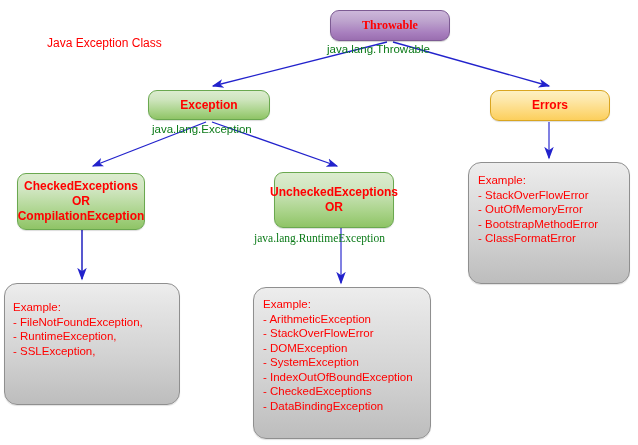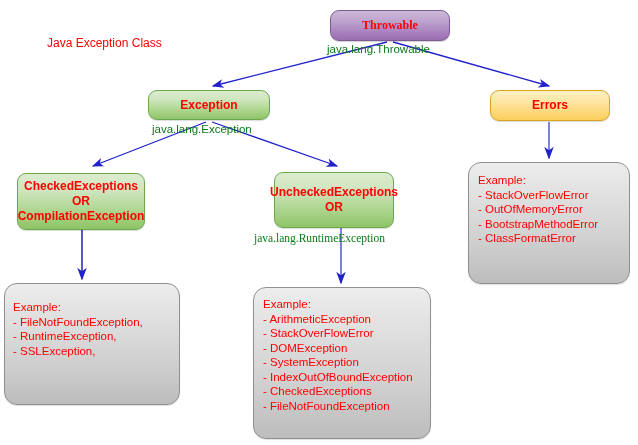--- a/index.html
+++ b/index.html
@@ -162,21 +162,21 @@
   </div>
 
   <div class="example-box" style="left:253px; top:287px; width:178px; height:152px; padding-top:9px; padding-left:9px;">
     <div class="example-line">Example:</div>
     <div class="example-line">-  ArithmeticException</div>
     <div class="example-line">-  StackOverFlowError</div>
     <div class="example-line">-  DOMException</div>
     <div class="example-line">-  SystemException</div>
     <div class="example-line">-  IndexOutOfBoundException</div>
     <div class="example-line">-  CheckedExceptions</div>
-    <div class="example-line">-  FileNotFoundException</div>
+    <div class="example-line">-  DataBindingException</div>
   </div>
 
   <div class="example-box" style="left:468px; top:162px; width:162px; height:122px; padding-top:10px; padding-left:9px;">
     <div class="example-line">Example:</div>
     <div class="example-line">-  StackOverFlowError</div>
     <div class="example-line">-  OutOfMemoryError</div>
     <div class="example-line">-  BootstrapMethodError</div>
     <div class="example-line">-  ClassFormatError</div>
   </div>
 

